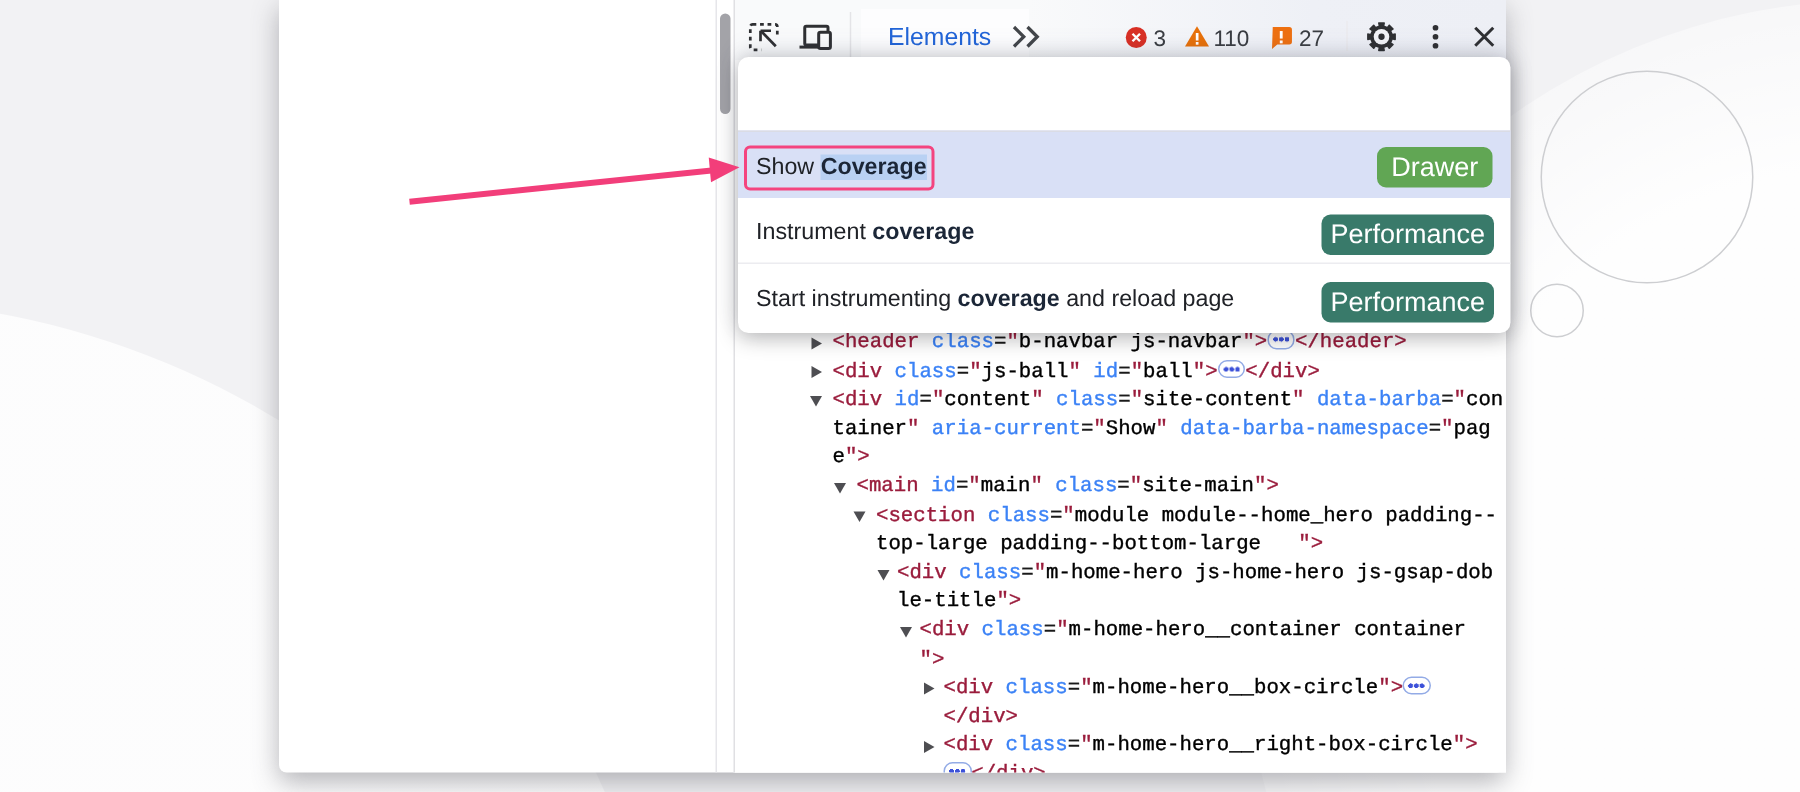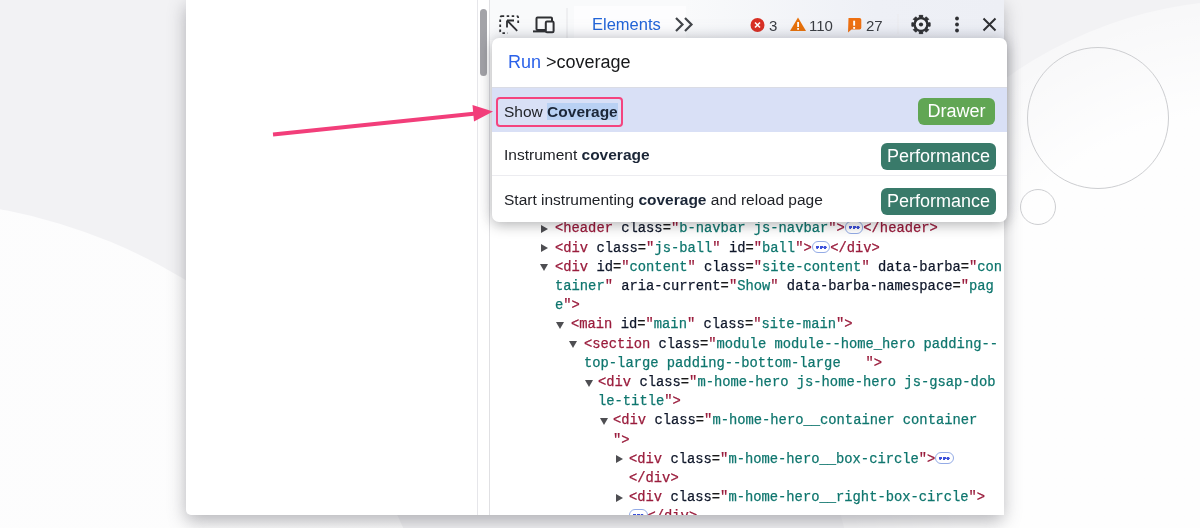--- a/index.html
+++ b/index.html
@@ -41,22 +41,22 @@
 
   
   #devtools{left:303px;top:0;width:514px;height:515px;background:#fff;border-left:1px solid #e0e0e3;}
   #toolbar{left:0;top:0;width:514px;height:40px;background:linear-gradient(90deg,#f9fafb 0 38%,#eef0f6 75%,#edeff5);border-bottom:1px solid #e3e3e6;}
 
   
   #code{left:0;top:40px;width:514px;height:475px;background:#fff;overflow:hidden;
         font:13.8px/19.2px "Liberation Mono";white-space:pre;color:#1a1a1a;-webkit-text-stroke:0.25px;}
   .cl{position:absolute;white-space:pre;}
   .tg{color:#9a1c3c;}  
-  .at{color:#0f172a;}  
-  .av{color:#0f766e;}  
+  .at{color:#3b82f6;}  
+  .av{color:#000000;}  
   .qq{color:#9a1c3c;}  
   .ar{position:absolute;width:0;height:0;border-left:7px solid #4e4e52;
       border-top:4.5px solid transparent;border-bottom:4.5px solid transparent;}
   .ad{position:absolute;width:0;height:0;border-top:7px solid #4e4e52;
       border-left:4.5px solid transparent;border-right:4.5px solid transparent;}
   .badge{display:inline-block;width:16.5px;height:10.5px;border:1.2px solid #93abe6;border-radius:6px;
      vertical-align:-1.5px;background:
        radial-gradient(circle at 4.4px 5.2px, #3c51d9 0 1.5px, transparent 1.7px),
        radial-gradient(circle at 8.2px 5.2px, #3c51d9 0 1.5px, transparent 1.7px),
        radial-gradient(circle at 12px 5.2px, #3c51d9 0 1.5px, transparent 1.7px);}
@@ -168,21 +168,20 @@
       <div class="cl" style="left:139px;top:409.8px"><span class="tg">&lt;div</span><span class="at"> class</span>=<span class="qq">"</span><span class="av">m-home-hero__box-circle</span><span class="qq">"</span><span class="tg">&gt;</span><span class="badge"></span></div>
       <div class="cl" style="left:139px;top:429px"><span class="tg">&lt;/div&gt;</span></div>
       <i class="ar" style="left:126px;top:453.6px"></i>
       <div class="cl" style="left:139px;top:448.2px"><span class="tg">&lt;div</span><span class="at"> class</span>=<span class="qq">"</span><span class="av">m-home-hero__right-box-circle</span><span class="qq">"</span><span class="tg">&gt;</span></div>
       <div class="cl" style="left:139px;top:467.4px"><span class="badge"></span><span class="tg">&lt;/div&gt;</span></div>
     </div>
   </div>
 </div>
 
 <div id="palette" class="abs">
-  <div id="runrow" class="abs"><span style="color:#2b62e9">Run</span> <b>&gt;coverage</b></div>
   <div id="prow1" class="prow abs">
     <div class="ptext">Show <b><span id="cov1">Coverage</span></b></div>
     <div id="pinkbox" class="abs"></div>
     <div id="btn1" class="gbtn">Drawer</div>
   </div>
   <div id="prow2" class="prow abs">
     <div class="ptext">Instrument <b>coverage</b></div>
     <div id="btn2" class="gbtn">Performance</div>
   </div>
   <div id="prow3" class="prow abs">

